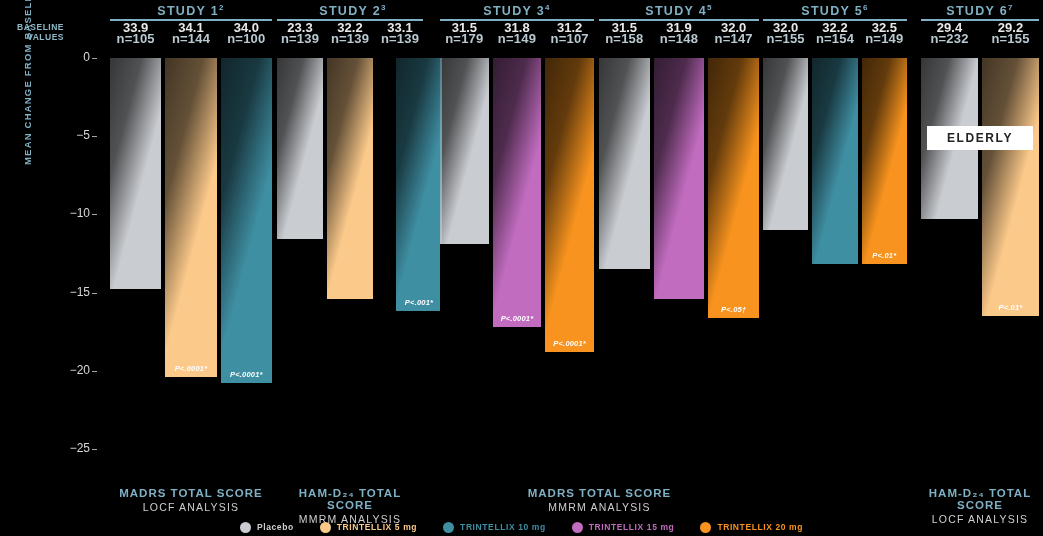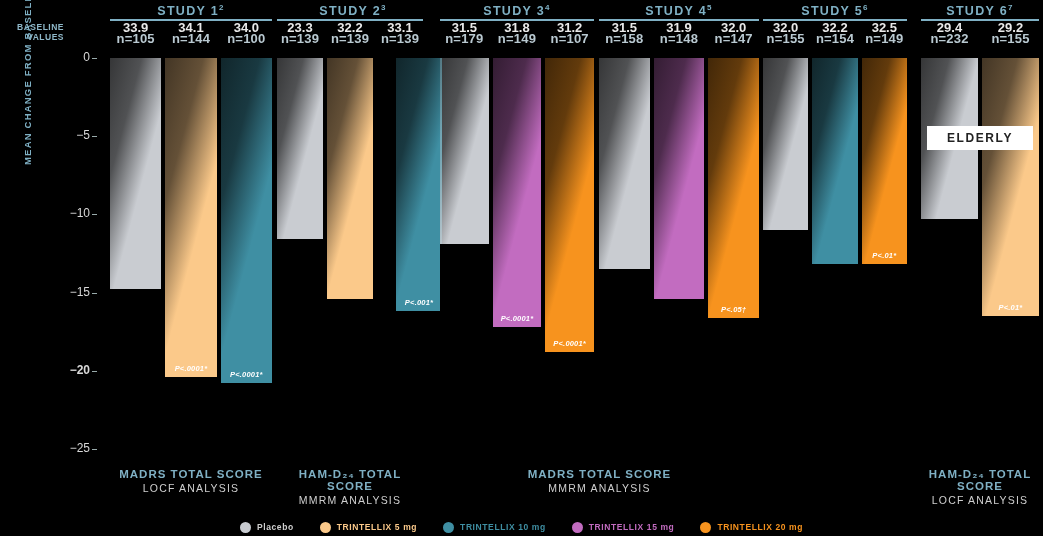--- a/index.html
+++ b/index.html
@@ -49,21 +49,21 @@
     letter-spacing:.2px;
   }
   .elderly{
     position:absolute; background:#fff; color:#222;
     font-size:12px; font-weight:bold; letter-spacing:1.6px;
     padding:5px 0 5px 0; text-align:center;
   }
 
   
   .footer{position:absolute; text-align:center;}
-  .footer .l1{font-size:11.5px; font-weight:bold; letter-spacing:1px; color:#7fb0c4;}
+  .footer .l1{font-size:11.5px; font-weight:bold; letter-spacing:1px; color:#7fb0c4;margin-top:19px;}
   .footer .l2{font-size:10.5px; letter-spacing:1.2px; color:#cfcfcf; margin-top:2px;}
 
   
   .legend{position:absolute; left:0; top:518px; width:1043px; height:18px;
           display:flex; justify-content:center; align-items:center; gap:26px;}
   .legitem{display:flex; align-items:center; gap:6px;}
   .dot{width:11px;height:11px;border-radius:50%;display:inline-block;}
   .legtext{font-size:8.5px; font-weight:bold; letter-spacing:.6px; color:#cfcfcf;}
 </style>
 </head>
@@ -76,21 +76,21 @@
 
   <div id="yticks">
       <div class="ytick" style="top: 50px;">0</div>
       <div class="ytickline" style="top: 58px;"></div>
       <div class="ytick" style="top: 128.2px;">−5</div>
       <div class="ytickline" style="top: 136.2px;"></div>
       <div class="ytick" style="top: 206.4px;">−10</div>
       <div class="ytickline" style="top: 214.4px;"></div>
       <div class="ytick" style="top: 284.6px;">−15</div>
       <div class="ytickline" style="top: 292.6px;"></div>
-      <div class="ytick" style="top: 362.8px; font-weight: bold;">−20</div>
+      <div class="ytick" style="top: 362.8px;">−20</div>
       <div class="ytickline" style="top: 370.8px;"></div>
       <div class="ytick" style="top: 441px;">−25</div>
       <div class="ytickline" style="top: 449px;"></div>
     </div>
 
   <div id="groups">
       <div class="studytitle" style="left: 110px; width: 162px;">STUDY 1<sup>2</sup></div>
       <div class="hrule" style="left: 110px; width: 162px;"></div>
       <div class="bar" style="left: 110px; width: 51.3333px; top: 58px; height: 391px;">
         <div class="barfill" style="height: 231.472px; background: linear-gradient(105deg, rgba(201, 204, 209, 0.267) 0%, rgba(201, 204, 209, 0.4) 28%, rgb(201, 204, 209) 58%, rgb(201, 204, 209) 100%);"></div>

